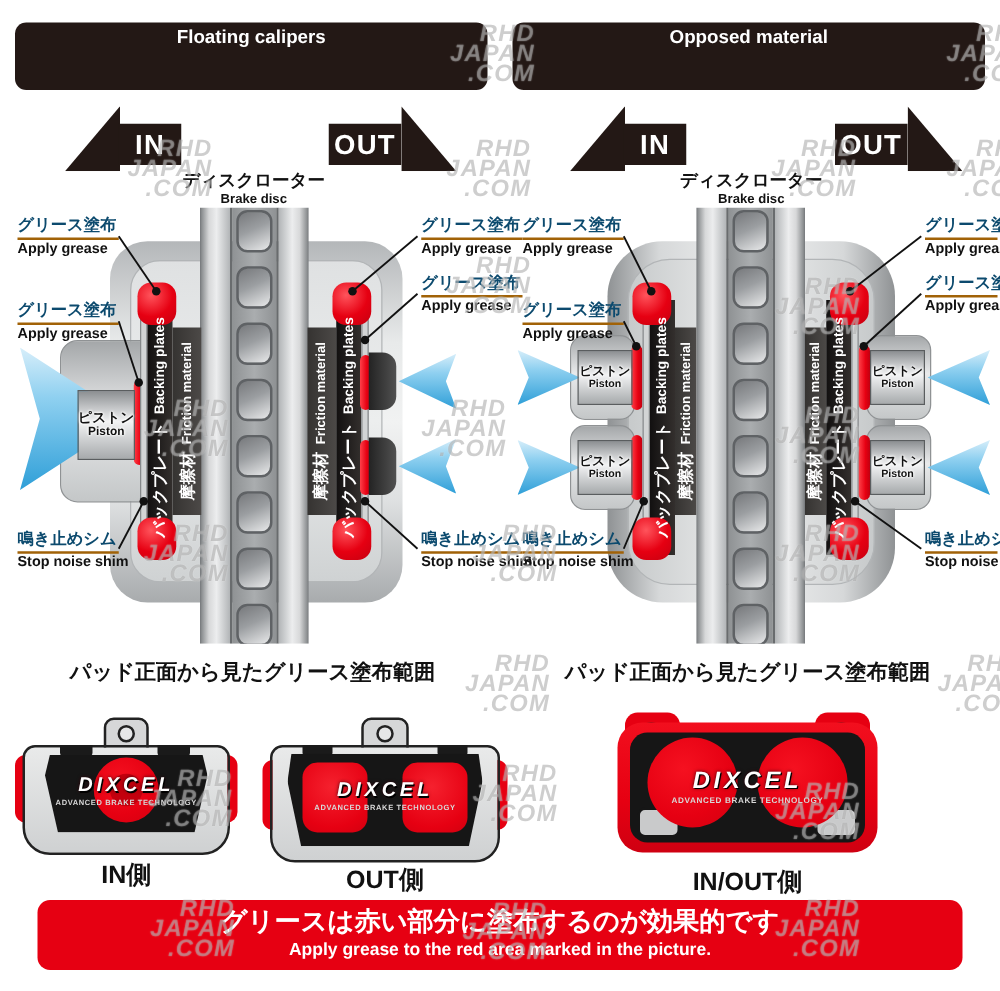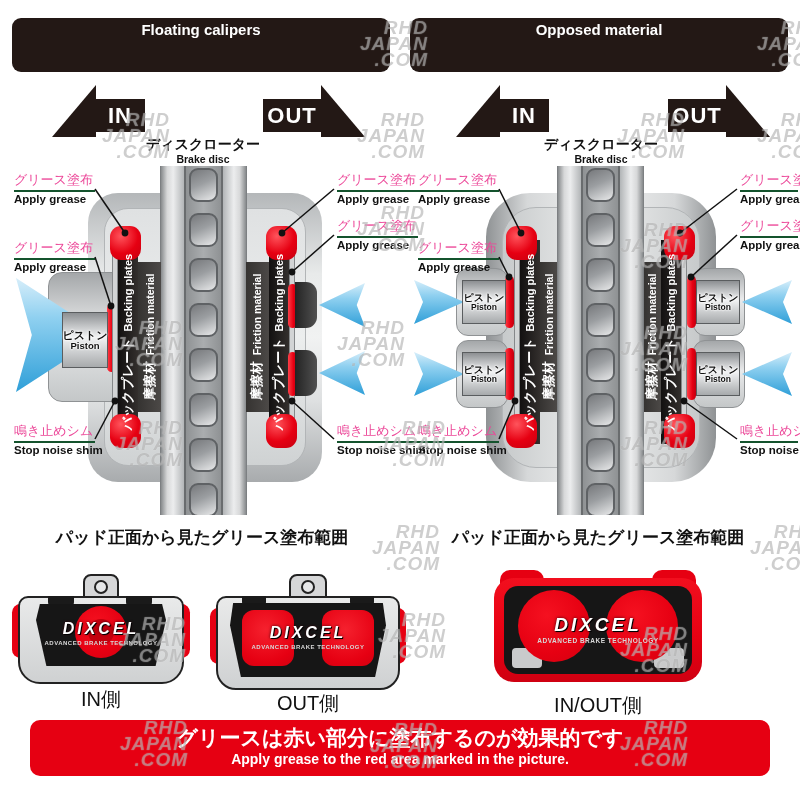--- a/index.html
+++ b/index.html
@@ -65,42 +65,42 @@
   .vjp{font-size:13px;font-weight:bold;}
   .ven{font-size:11px;font-weight:bold;}
   .vsm .vjp{font-size:13px;} .vsm .ven{font-size:10.5px;}
   
   .plabel{position:absolute;transform:translate(-50%,-50%);text-align:center;z-index:6;color:#111;
           text-shadow:0 0 2px #fff,0 0 2px #fff,0 0 3px #fff;line-height:1.1;}
   .pjp{font-size:11px;font-weight:bold;} .pen{font-size:9.5px;font-weight:bold;}
   .psm .pjp{font-size:10px;} .psm .pen{font-size:8.5px;}
   
   .callout{position:absolute;z-index:10;}
-  .cjp{font-weight:normal;font-size:13px;color:#ec4899;border-bottom:2px solid #14532d;
+  .cjp{font-weight:bold;font-size:13px;color:#0c4a6e;border-bottom:2px solid #a16207;
        padding-bottom:1px;white-space:nowrap;}
   .cen{font-weight:bold;font-size:11.5px;color:#111;white-space:nowrap;margin-top:1px;}
   
   #leads{position:absolute;left:0;top:0;z-index:12;pointer-events:none;}
   
   .padbox{position:absolute;z-index:5;}
   .padbox *{position:absolute;box-sizing:border-box;}
   .ptab{background:#d6d7d8;border:2px solid #222;border-radius:8px 8px 0 0;}
   .phole{border-radius:50%;border:2px solid #222;background:#e6e7e8;}
   .pclip{background:#e60012;border-radius:9px;}
   .pbody{background:linear-gradient(180deg,#e9eaea,#cfd1d2);border:2px solid #222;}
   .pnub{background:#1a1a1a;border-radius:0 0 4px 4px;}
   .pface{background:#161616;}
   .rcirc{border-radius:50%;background:radial-gradient(circle at 40% 35%,#f51120,#e60012 60%,#d2000f);}
   .rinner{border-radius:50%;background:#c3000e;}
   .rpatch{border-radius:12px;background:radial-gradient(circle at 45% 35%,#f5212e,#e60012 70%,#d2000f);}
   .dixcel{color:#fff;font-style:italic;font-weight:bold;letter-spacing:3px;text-align:center;
           text-shadow:1px 1px 0 #000,0 0 3px #30000a;z-index:6;}
   .tagline{color:#d8d8d8;font-size:6px;letter-spacing:0.5px;text-align:center;z-index:6;
            font-weight:bold;white-space:nowrap;}
-  .pad-label{position:absolute;text-align:center;font-size:20px;font-weight:normal;color:#111;z-index:6;}
+  .pad-label{position:absolute;text-align:center;font-size:20px;font-weight:bold;color:#111;z-index:6;}
   
   .banner{position:absolute;left:30px;top:720px;width:740px;height:56px;background:#e60012;
           border-radius:10px;color:#fff;text-align:center;z-index:5;padding-top:5px;box-sizing:border-box;}
   .bjp{font-size:21px;font-weight:bold;line-height:26px;}
   .ben{font-size:14px;font-weight:bold;line-height:17px;}
   
   .wm{position:absolute;z-index:30;width:90px;text-align:right;font-style:italic;font-weight:bold;
       font-size:19px;line-height:16px;color:rgba(125,125,125,0.38);
       text-shadow:0 0 1px rgba(255,255,255,0.5);pointer-events:none;letter-spacing:1px;}
 </style>

